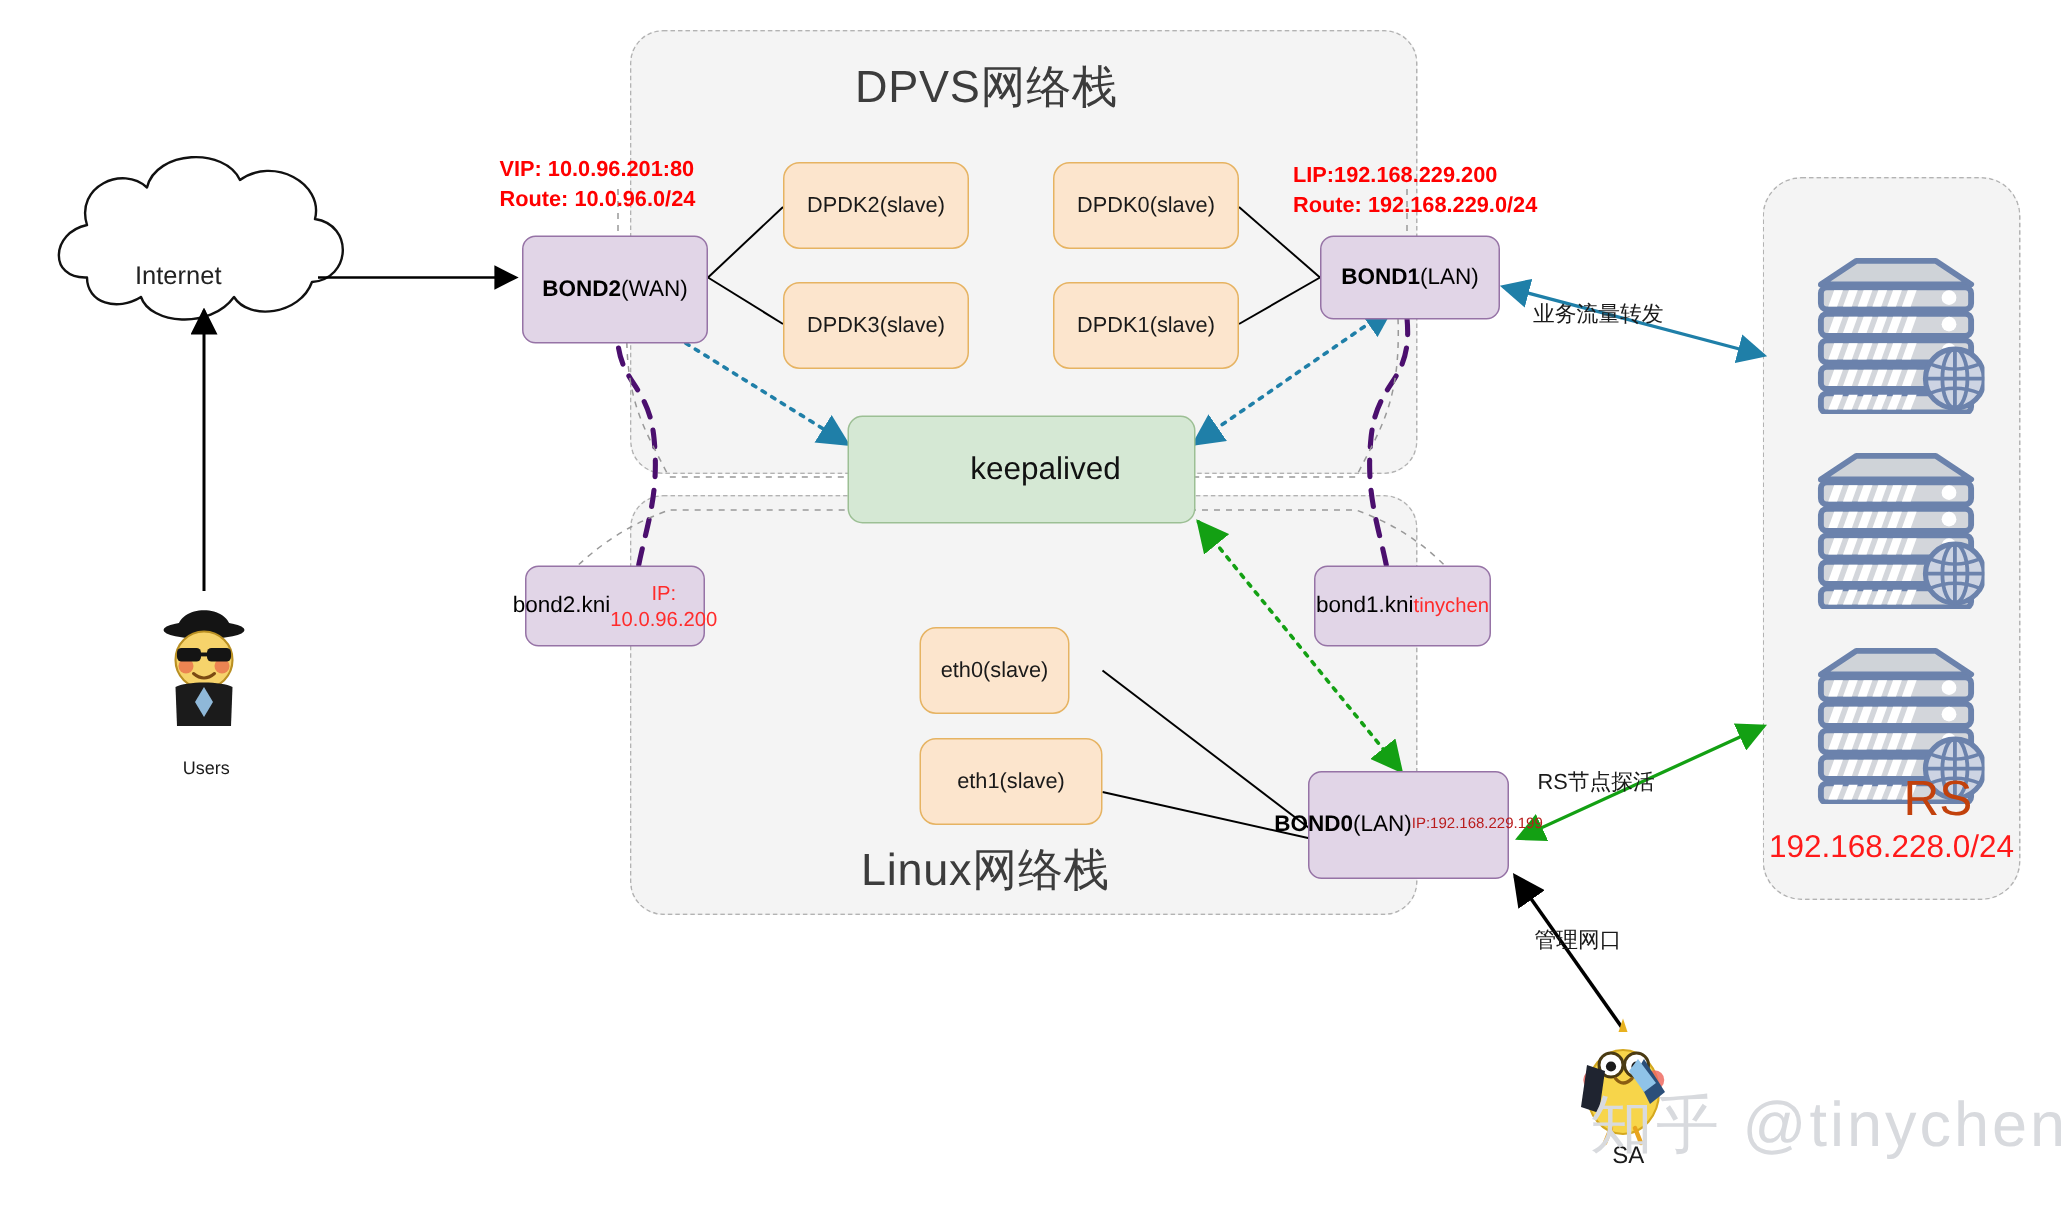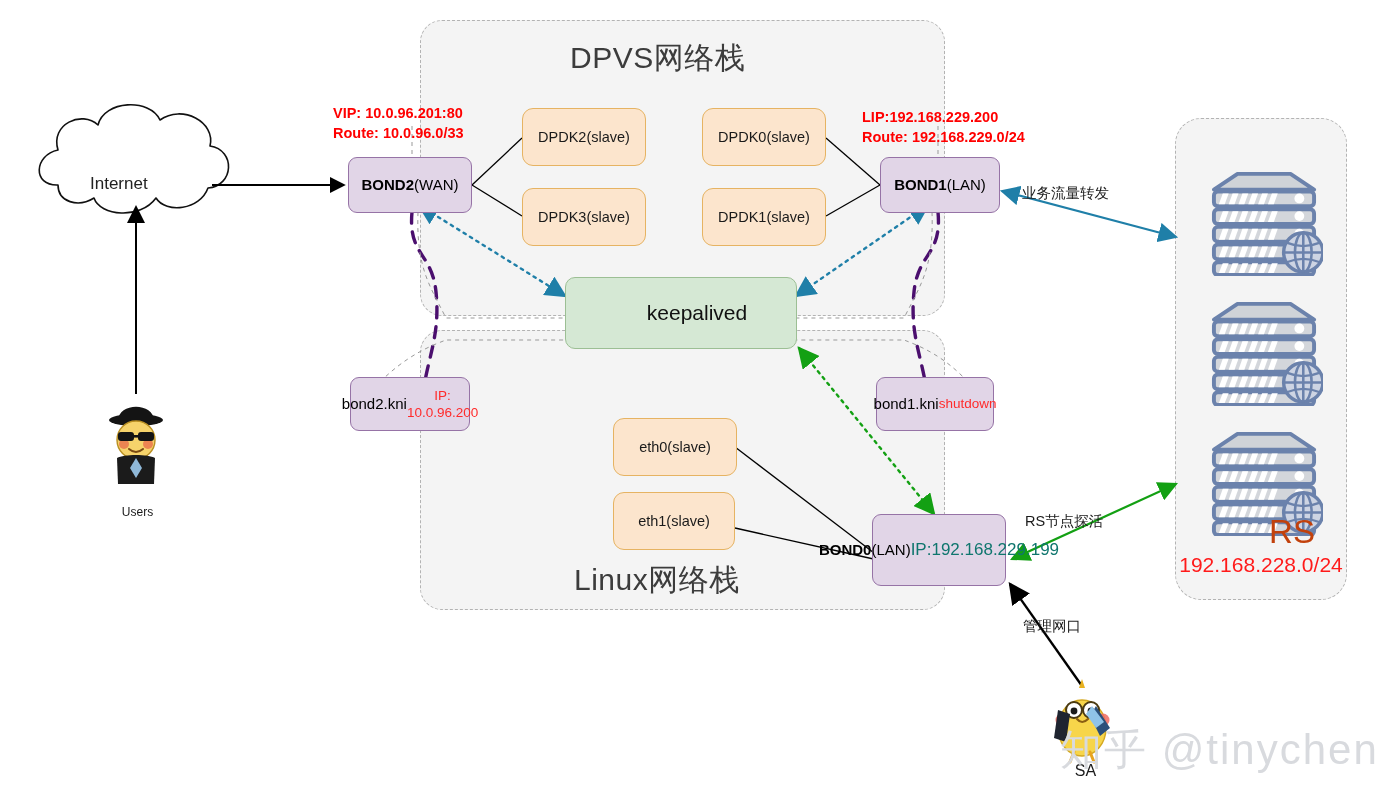--- a/index.html
+++ b/index.html
@@ -34,21 +34,21 @@
   }
   .bond {
     background: #e1d5e7;
     border: 1.4px solid #9673a6;
     border-radius: 9px;
     font-size: 15px;
     color: #000;
   }
   .bond .t1 { font-weight: bold; }
   .bond .t2 { font-weight: normal; }
-  .bond .ip { color: #0f766e; font-size: 17px; }
+  .bond .ip { color: #b91c1c; font-size: 10px; }
   .kni {
     background: #e1d5e7;
     border: 1.4px solid #9673a6;
     border-radius: 9px;
     font-size: 15px;
   }
   .kni .t1 { font-weight: normal; color:#000; }
   .kni .t2 { color: #ff2b2b; font-size: 13.5px; }
   .dpdk {
     background: #fce5cd;
@@ -303,28 +303,28 @@
       <path d="M25 43 Q30 49 36 43" fill="none" stroke="#8a5d12" stroke-width="2.2" stroke-linecap="round"></path>
       <path d="M6 34 L2 62 L14 66 L18 38 Z" fill="#1f2430"></path>
       <path d="M44 30 L58 52 L48 60 L38 40 Z" fill="#2b4f7a"></path>
       <path d="M40 30 L52 46 L44 52 L34 38 Z" fill="#8fc3e8"></path>
       <path d="M22 76 L18 86 M38 76 L42 86" stroke="#e8a41f" stroke-width="3" stroke-linecap="round"></path>
     </g>
   </svg>
 
   <div class="red-note" style="left:333px; top:103px;">
     <div>VIP: 10.0.96.201:80</div>
-    <div>Route: 10.0.96.0/33</div>
+    <div>Route: 10.0.96.0/24</div>
   </div>
   <div class="red-note" style="left:862px; top:107px;">
     <div>LIP:192.168.229.200</div>
     <div>Route: 192.168.229.0/24</div>
   </div>
 
-  <div class="node bond" style="left:348px; top:157px; width:124px; height:56px;">
+  <div class="node bond" style="left:348px; top:157px; width:124px; height:72px;">
     <div class="t1">BOND2</div>
     <div class="t2">(WAN)</div>
   </div>
 
   <div class="node bond" style="left:880px; top:157px; width:120px; height:56px;">
     <div class="t1">BOND1</div>
     <div class="t2">(LAN)</div>
   </div>
 
   <div class="node bond" style="left:872px; top:514px; width:134px; height:72px;">
@@ -343,47 +343,47 @@
   </div>
   <div class="node dpdk" style="left:702px; top:108px; width:124px; height:58px;">
     <div>DPDK0</div>
     <div>(slave)</div>
   </div>
   <div class="node dpdk" style="left:702px; top:188px; width:124px; height:58px;">
     <div>DPDK1</div>
     <div>(slave)</div>
   </div>
 
-  <div class="node dpdk" style="left:613px; top:418px; width:124px; height:58px;">
+  <div class="node dpdk" style="left:613px; top:418px; width:100px; height:58px;">
     <div>eth0</div>
     <div>(slave)</div>
   </div>
   <div class="node dpdk" style="left:613px; top:492px; width:122px; height:58px;">
     <div>eth1</div>
     <div>(slave)</div>
   </div>
 
   <div class="node keep" style="left:565px; top:277px; width:232px; height:72px;padding-left:32px;">
     <div>keepalived</div>
   </div>
 
   <div class="node kni" style="left:350px; top:377px; width:120px; height:54px;">
     <div class="t1">bond2.kni</div>
     <div class="t2">IP: 10.0.96.200</div>
   </div>
   <div class="node kni" style="left:876px; top:377px; width:118px; height:54px;">
     <div class="t1">bond1.kni</div>
-    <div class="t2">shutdown</div>
+    <div class="t2">tinychen</div>
   </div>
 
   <div class="cloud-label" style="left:90px; top:174px;">Internet</div>
   <div class="plain-label" style="left:100px; top:505px; width:75px;">Users</div>
   <div class="plain-label" style="left:1048px; top:762px; width:75px; font-size:16px;">SA</div>
 
-  <div class="edge-label" style="left:1022px; top:184px;font-family:Liberation Serif, serif;">业务流量转发</div>
+  <div class="edge-label" style="left:1022px; top:200px;font-family:Liberation Serif, serif;">业务流量转发</div>
   <div class="edge-label" style="left:1025px; top:512px;">RS节点探活</div>
   <div class="edge-label" style="left:1023px; top:617px;">管理网口</div>
 
   <div class="rs-title" style="left:1175px; top:513px; width:172px;">RS</div>
   <div class="rs-cidr" style="left:1158px; top:553px; width:206px;">192.168.228.0/24</div>
 
   <div class="watermark" style="left:1060px; top:722px;">知乎 @tinychen</div>
 
 </div>
 

